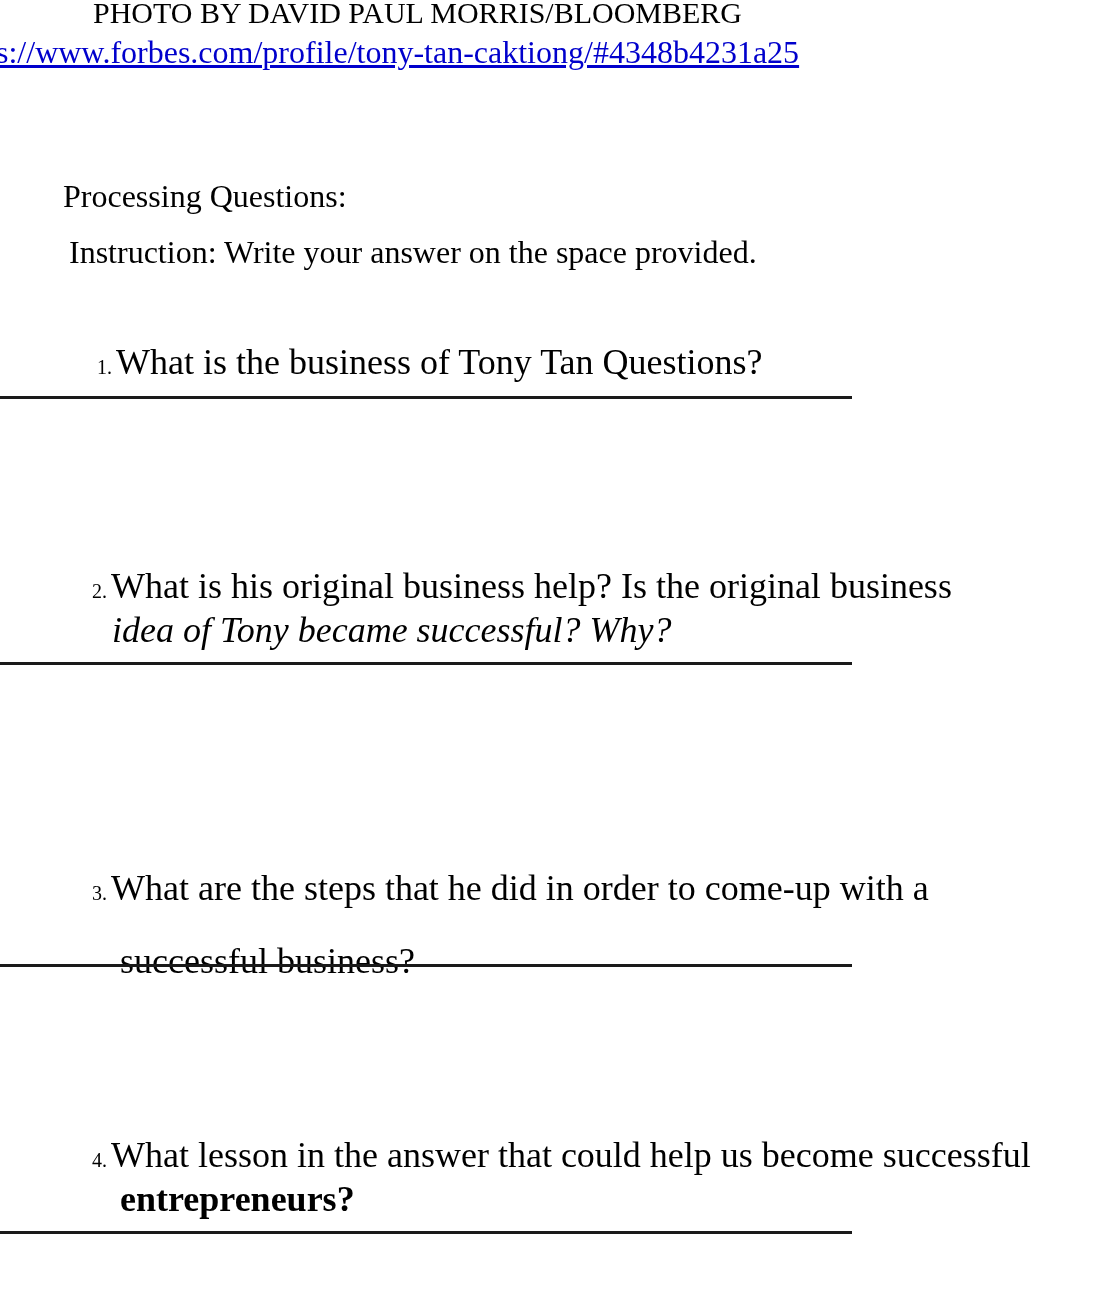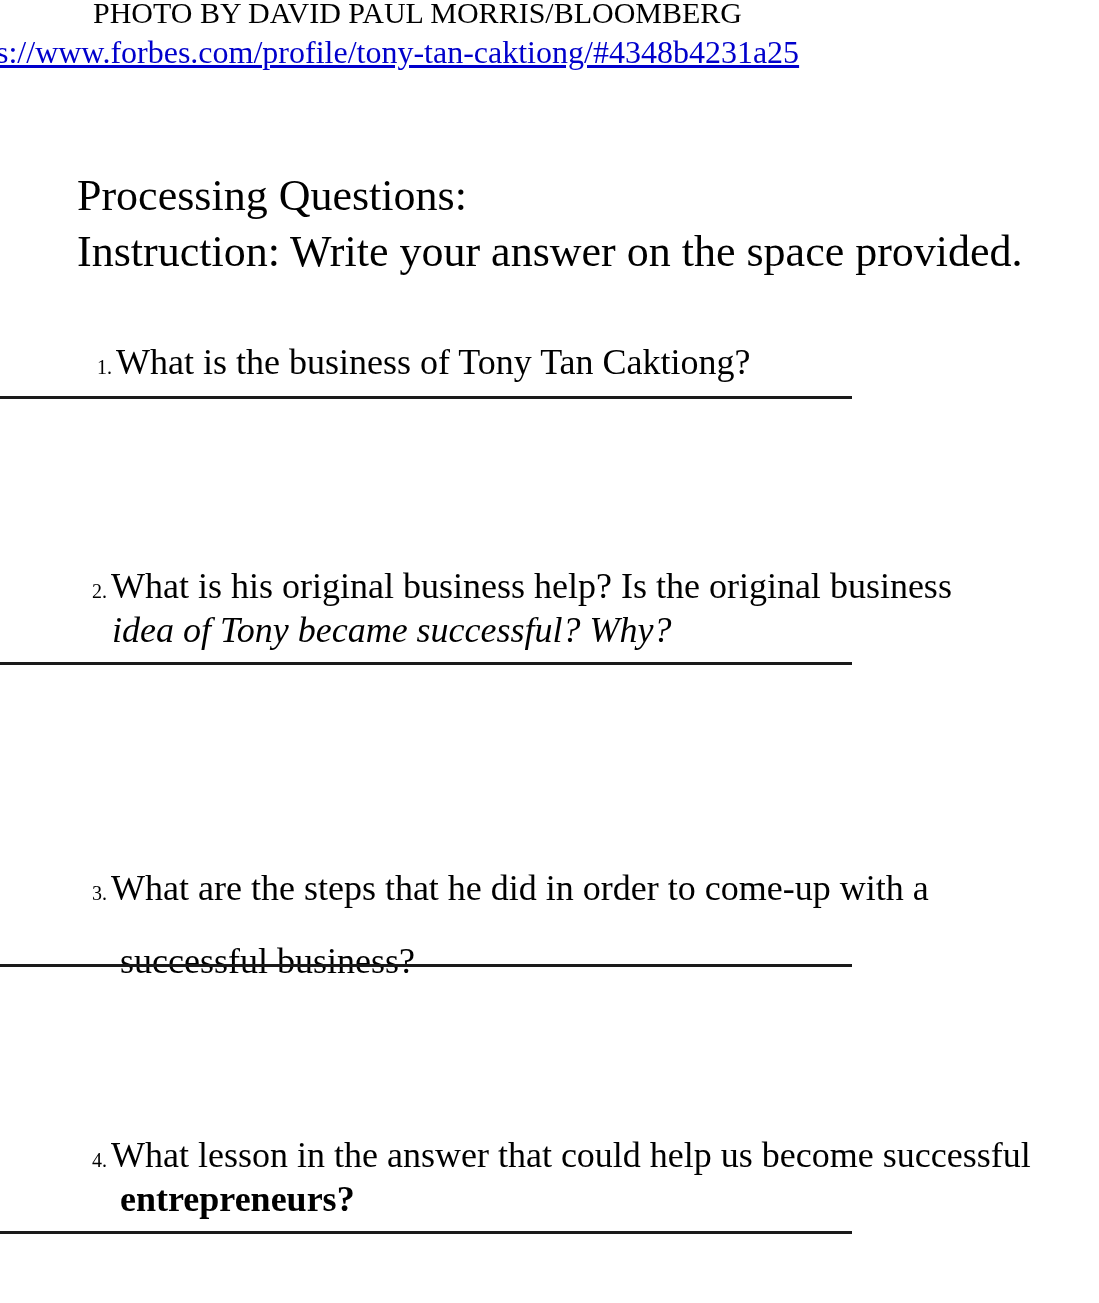--- a/index.html
+++ b/index.html
@@ -1,36 +1,36 @@
 <!DOCTYPE html>
 <html><head>
 <meta charset="utf-8">
 <style>
   html, body { margin:0; padding:0; background:#ffffff; }
   body { width:1099px; height:1303px; position:relative; overflow:hidden;
          font-family:"Liberation Serif", "DejaVu Serif", serif; color:#000; }
   .abs { position:absolute; white-space:nowrap; }
   .credit { left:93px; top:-4px; font-size:30px; line-height:34px; }
   .link { left:-20px; top:34px; font-size:32px; line-height:36px; color:#1a0dab; text-decoration:underline; color:#0000cc; }
-  .heading { left:77px; font-size:44px; line-height:40px; }
+  .heading { left:63px; font-size:32px; line-height:40px; }
   .q { position:absolute; font-size:36px; line-height:44px; white-space:nowrap; }
   .num { font-size:20px; margin-right:4px; }
   .rule { position:absolute; left:0; width:852px; height:3px; background:#1a1a1a; }
 </style>
 </head>
 <body>
 
 <div class="abs credit">PHOTO BY DAVID PAUL MORRIS/BLOOMBERG</div>
 <a class="abs link">ps://www.forbes.com/profile/tony-tan-caktiong/#4348b4231a25</a>
 
 <div class="abs heading" style="top:176px;">Processing Questions:</div>
-<div class="abs heading" style="top:232px;">Instruction: Write your answer on the space provided.</div>
+<div class="abs heading" style="top:232px;margin-left:6px;">Instruction: Write your answer on the space provided.</div>
 
 <div class="q" style="left:97px; top:340px;">
-  <span class="num">1.</span><span>What is the business of Tony Tan Caktiong?</span>
+  <span class="num">1.</span><span>What is the business of Tony Tan Questions?</span>
 </div>
 <div class="rule" style="top:396px;"></div>
 
 <div class="q" style="left:92px; top:564px;">
   <span class="num">2.</span><span>What is his original business help? Is the original business</span>
 </div>
 <div class="q" style="left:112px; top:608px;font-style:italic;">idea of Tony became successful? Why?</div>
 <div class="rule" style="top:662px;"></div>
 
 <div class="q" style="left:92px; top:866px;">

